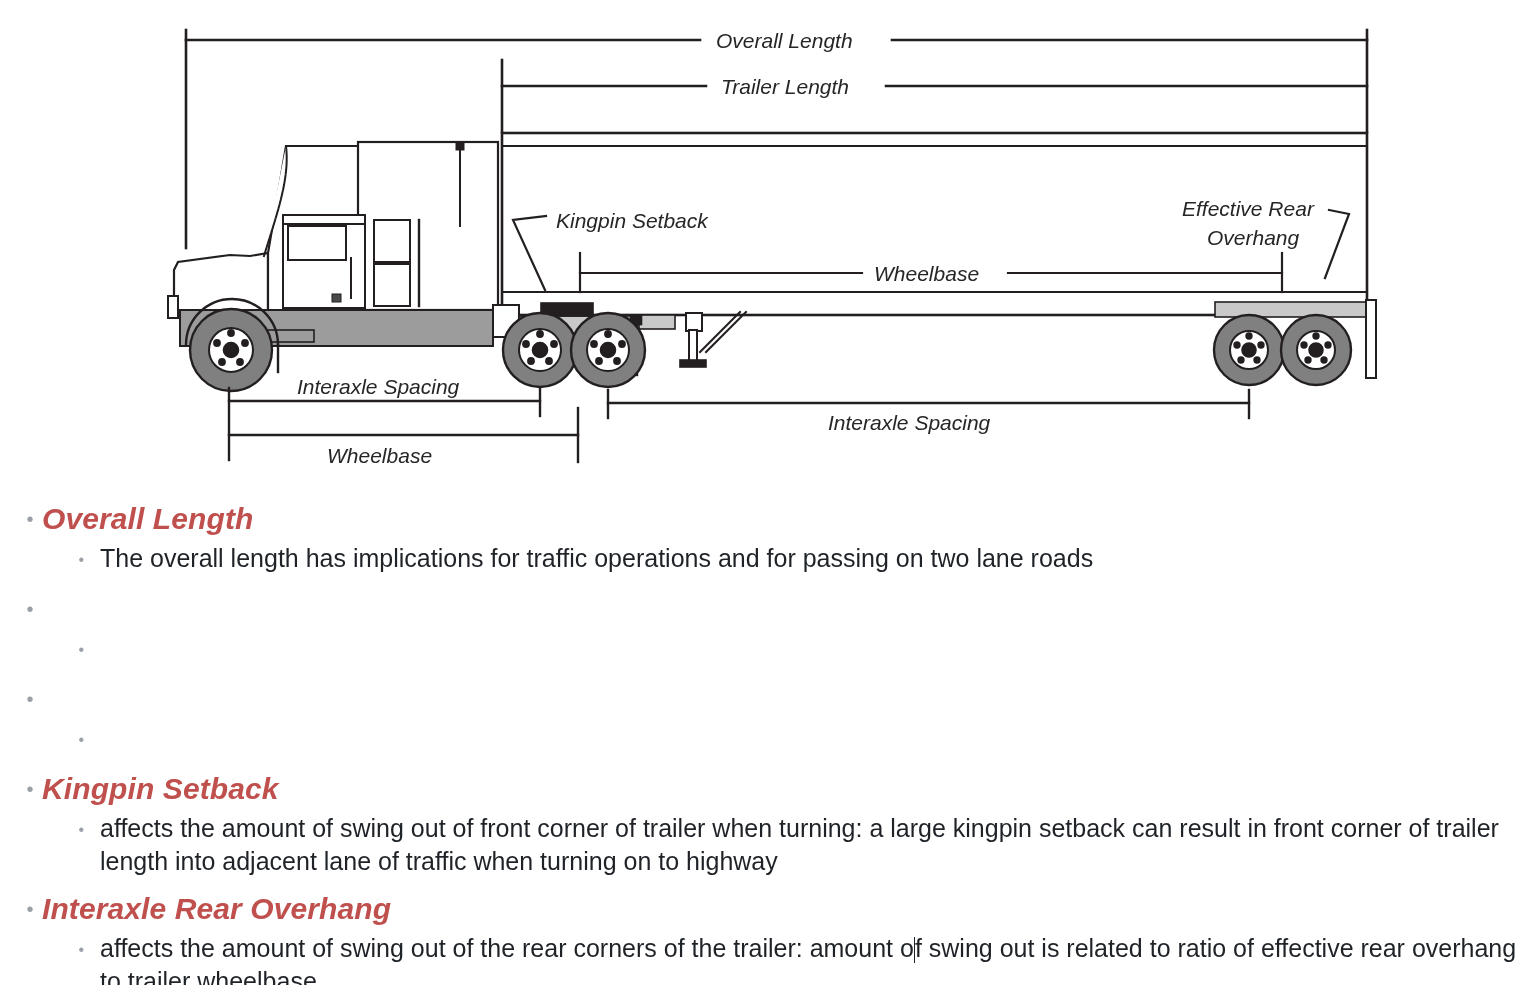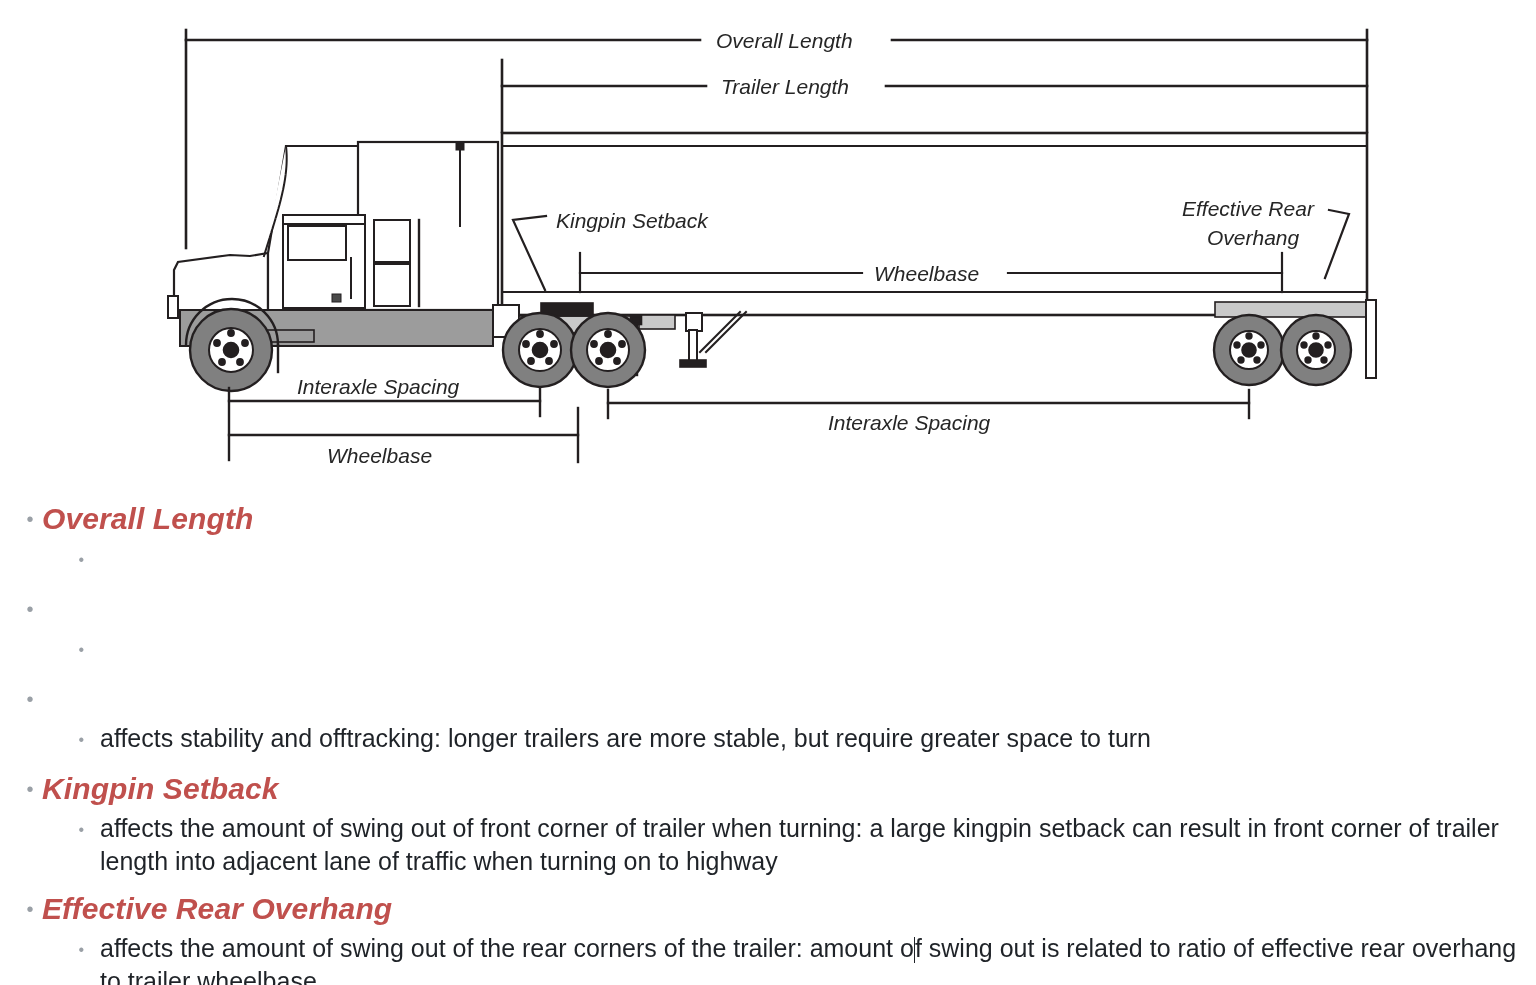--- a/index.html
+++ b/index.html
@@ -292,57 +292,57 @@
 
   <div id="bullets">
 
     <div class="group">
       <div class="lvl1">
         <span class="bullet-dot">•</span>
         <span class="lvl1-text">Overall Length</span>
       </div>
       <div class="lvl2">
         <span class="bullet-dot">•</span>
-      </div>
-    </div>
-
-    <div class="group">
-      <div class="lvl1">
-        <span class="bullet-dot">•</span>
-      </div>
-      <div class="lvl2">
-        <span class="bullet-dot">•</span>
-      </div>
-    </div>
-
-    <div class="group">
-      <div class="lvl1">
-        <span class="bullet-dot">•</span>
-      </div>
-      <div class="lvl2">
-        <span class="bullet-dot">•</span>
-        <span class="lvl2-text">affects stability and offtracking: longer trailers are more stable, but require greater space to turn</span>
+        <span class="lvl2-text">The overall length has implications for traffic operations and for passing on two lane roads</span>
+      </div>
+    </div>
+
+    <div class="group">
+      <div class="lvl1">
+        <span class="bullet-dot">•</span>
+      </div>
+      <div class="lvl2">
+        <span class="bullet-dot">•</span>
+      </div>
+    </div>
+
+    <div class="group">
+      <div class="lvl1">
+        <span class="bullet-dot">•</span>
+      </div>
+      <div class="lvl2">
+        <span class="bullet-dot">•</span>
       </div>
     </div>
 
     <div class="group">
       <div class="lvl1">
         <span class="bullet-dot">•</span>
         <span class="lvl1-text">Kingpin Setback</span>
       </div>
       <div class="lvl2">
         <span class="bullet-dot">•</span>
         <span class="lvl2-text">affects the amount of swing out of front corner of trailer when turning: a large kingpin setback can result in front corner of trailer length into adjacent lane of traffic when turning on to highway</span>
       </div>
     </div>
 
     <div class="group">
       <div class="lvl1">
         <span class="bullet-dot">•</span>
-        <span class="lvl1-text">Effective Rear Overhang</span>
+        <span class="lvl1-text">Interaxle Rear Overhang</span>
       </div>
       <div class="lvl2">
         <span class="bullet-dot">•</span>
         <span class="lvl2-text"><span>affects the amount of swing out of the rear corners of the trailer: amount o</span><span class="caret"></span><span>f swing out is related to ratio of effective rear overhang to trailer wheelbase</span></span>
       </div>
     </div>
 
   </div>
 </div>
 

